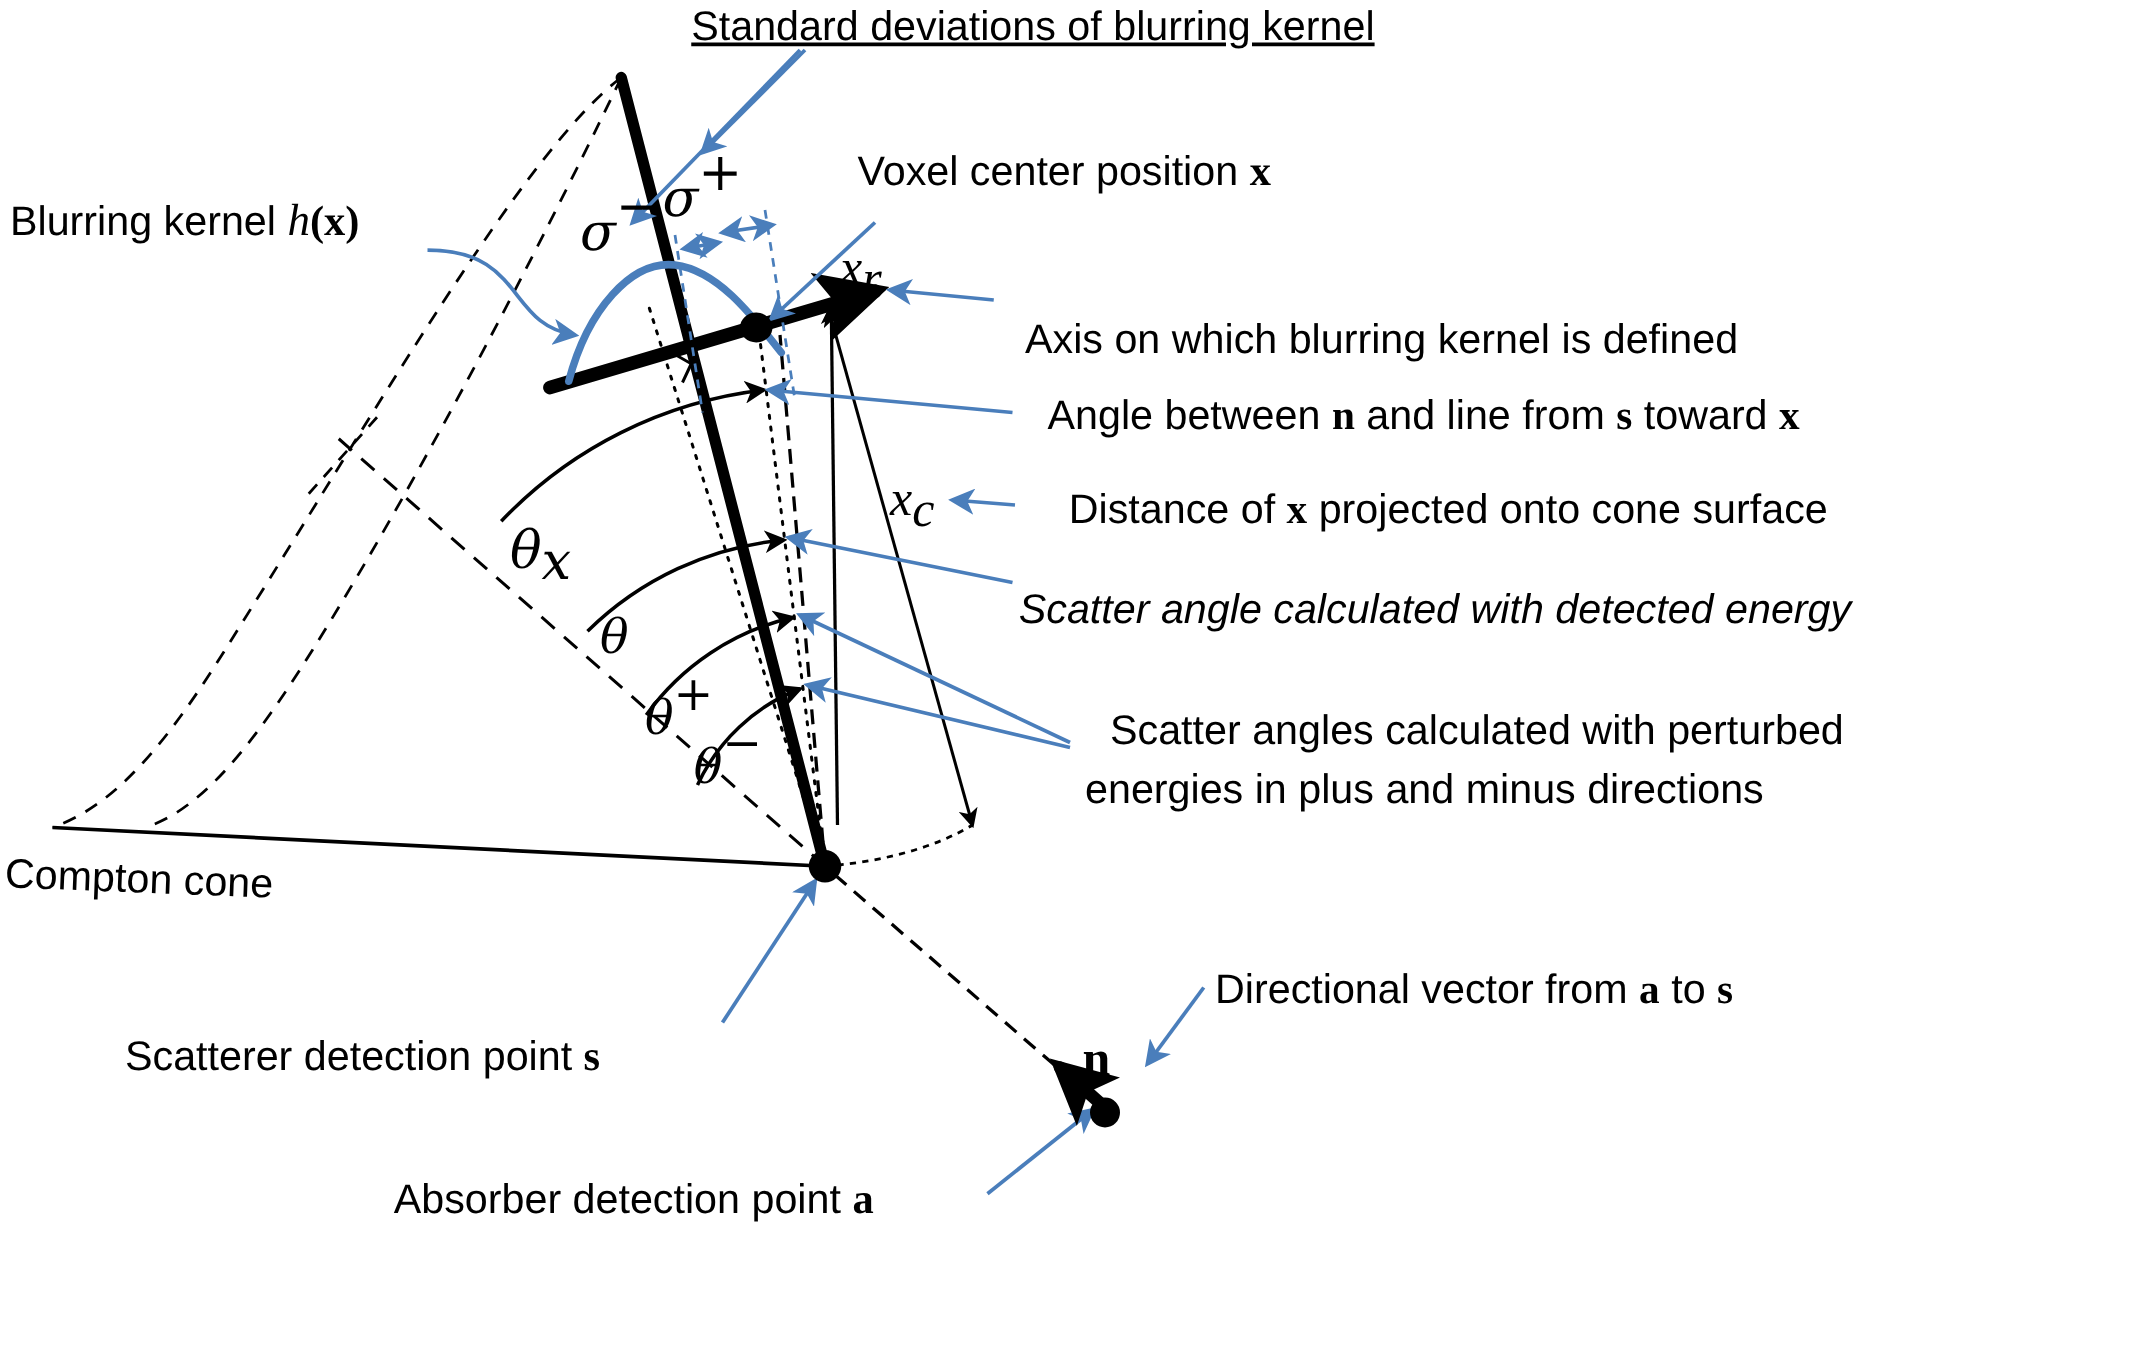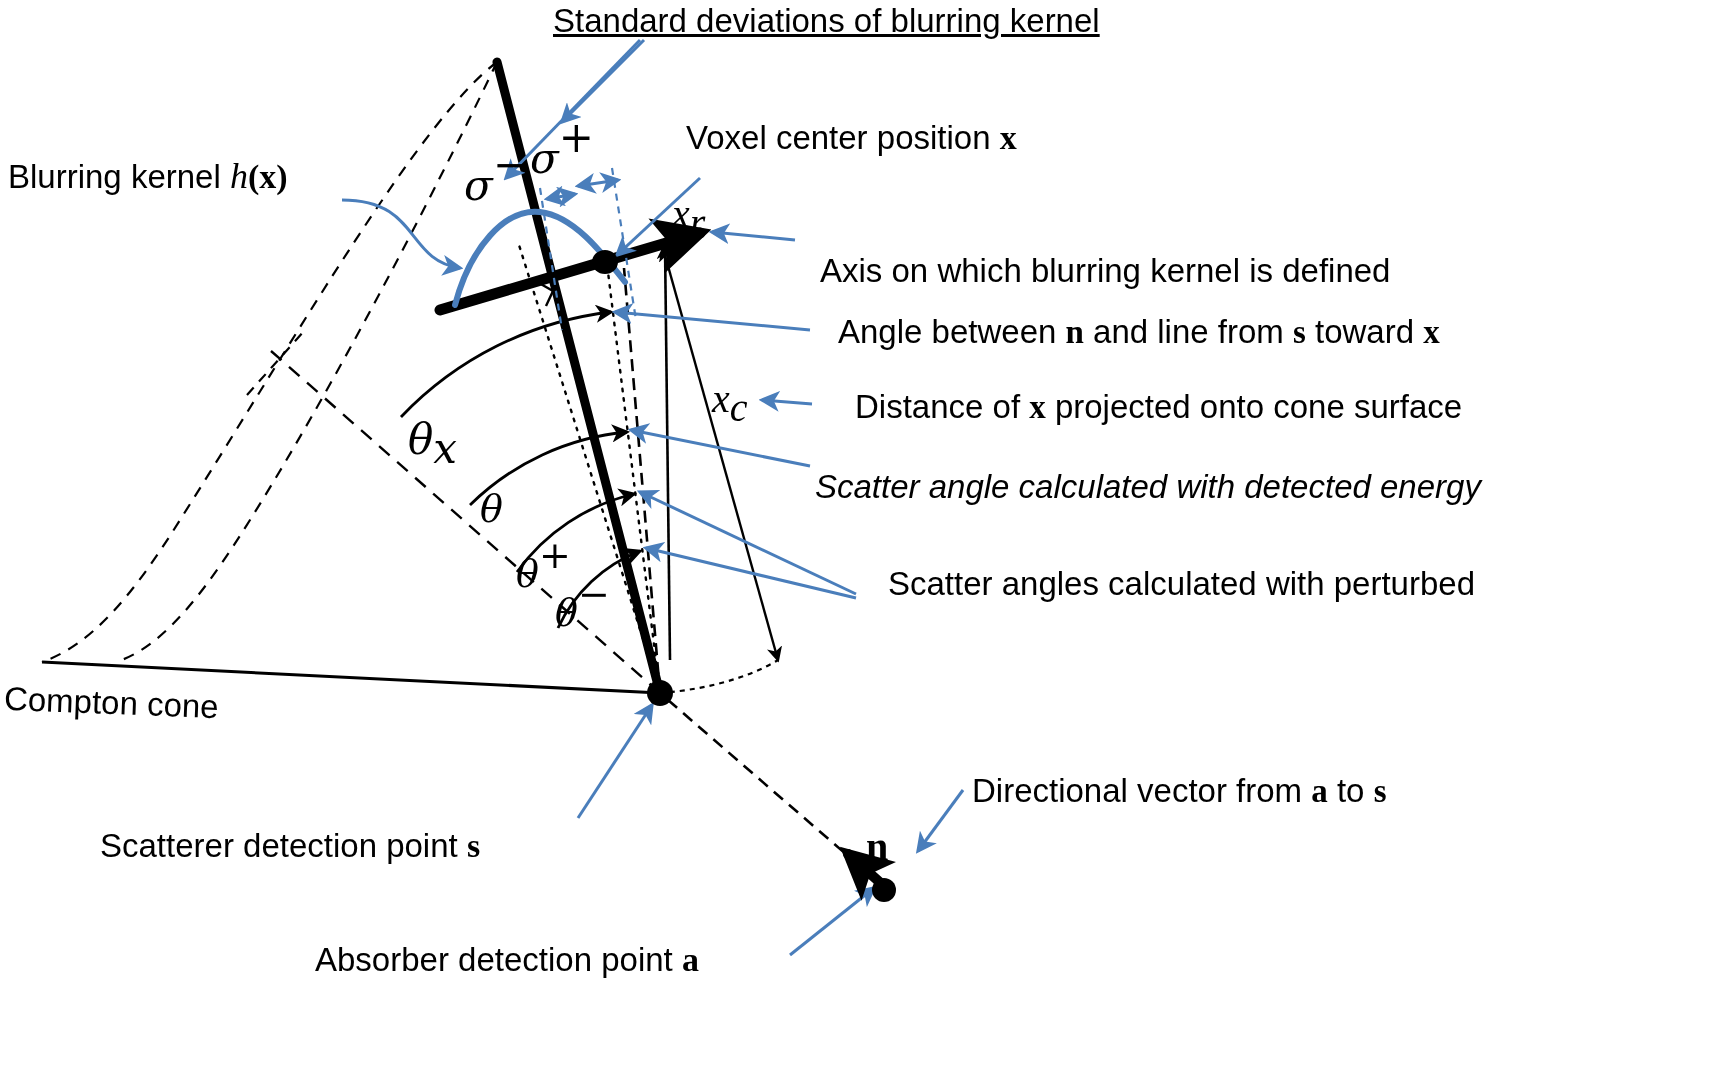--- a/index.html
+++ b/index.html
@@ -208,20 +208,21 @@
     <span class="math t-axis">x</span><span class="math t-axis sub">c</span>
   </div>
 
   <div class="lbl t-body" style="left:838px; top:388px;margin-left:17px;">
     <span>Distance of </span><span class="mathb">x</span><span> projected onto cone surface</span>
   </div>
 
   <div class="lbl t-body" style="left:815px; top:468px;font-style:italic;">Scatter angle calculated with detected energy</div>
 
   <div class="lbl t-body" style="left:868px; top:565px;margin-left:20px;">Scatter angles calculated with perturbed</div>
+  <div class="lbl t-body" style="left:868px; top:612px;">energies in plus and minus directions</div>
 
   <div class="lbl" style="left:408px; top:415px;">
     <span class="sym t-greek">θ</span><span class="sym t-greek sub">x</span>
   </div>
 
   <div class="lbl" style="left:480px; top:487px;">
     <span class="sym t-greek-sm">θ</span>
   </div>
 
   <div class="lbl" style="left:516px; top:533px;">

